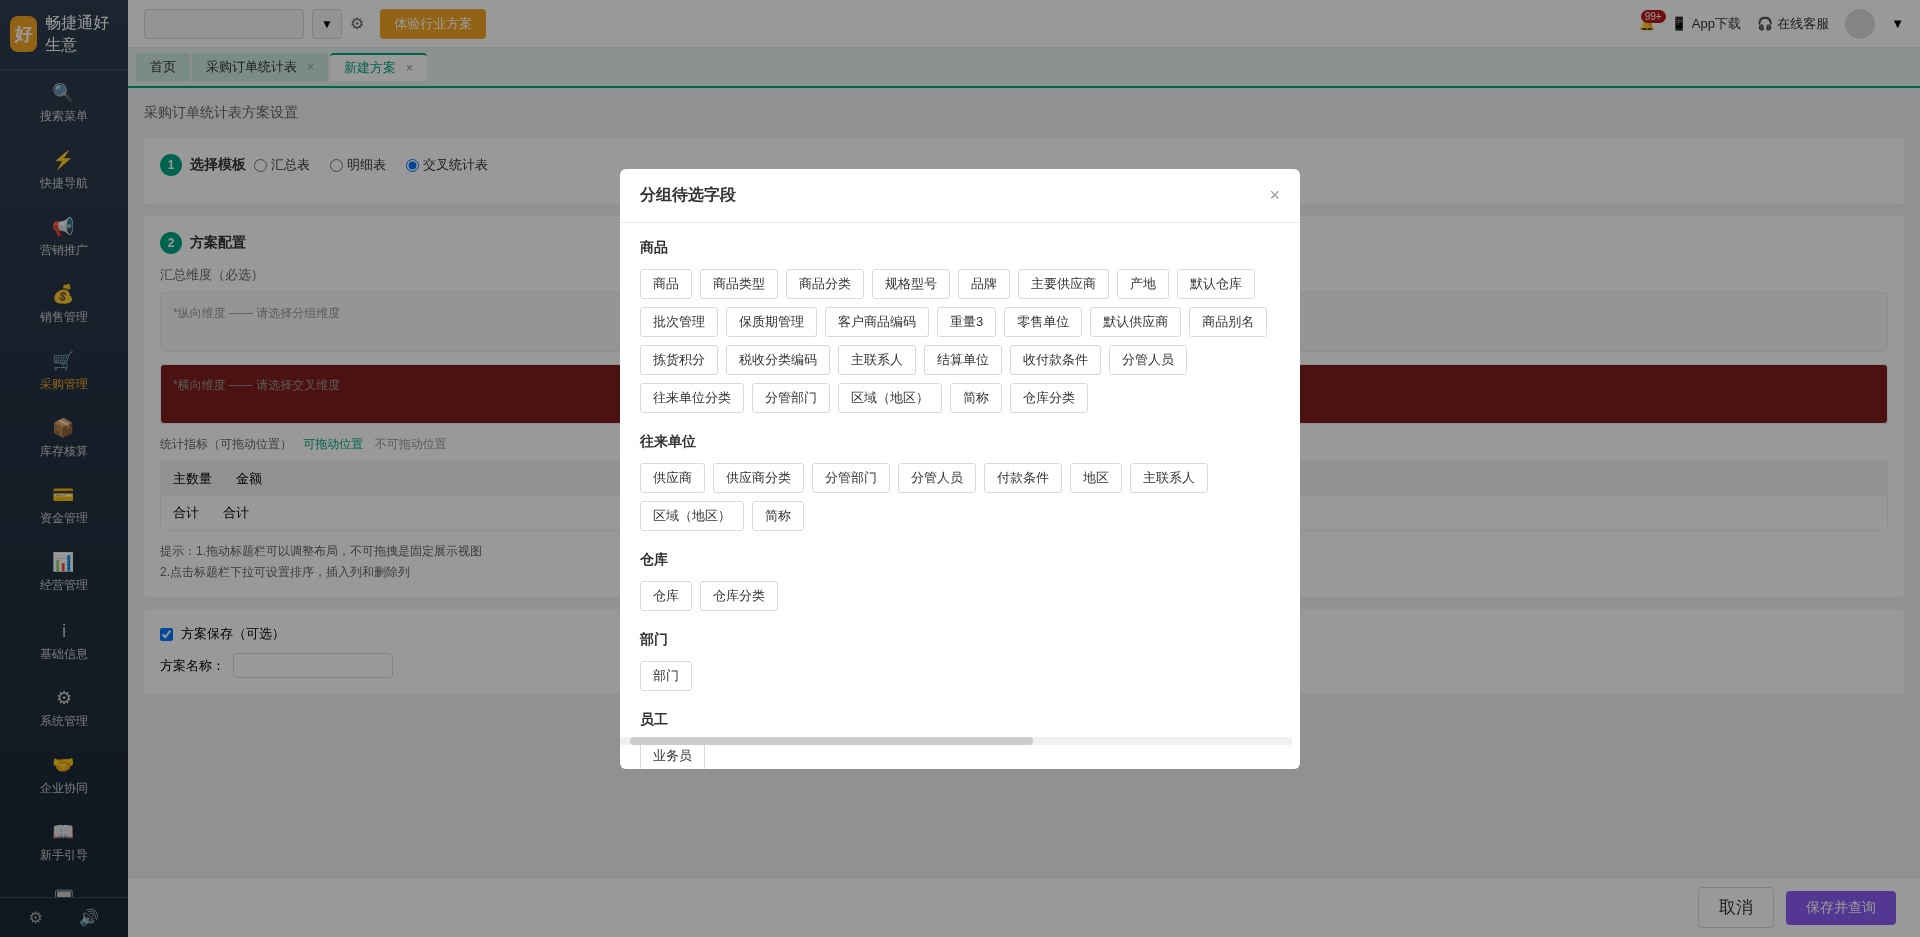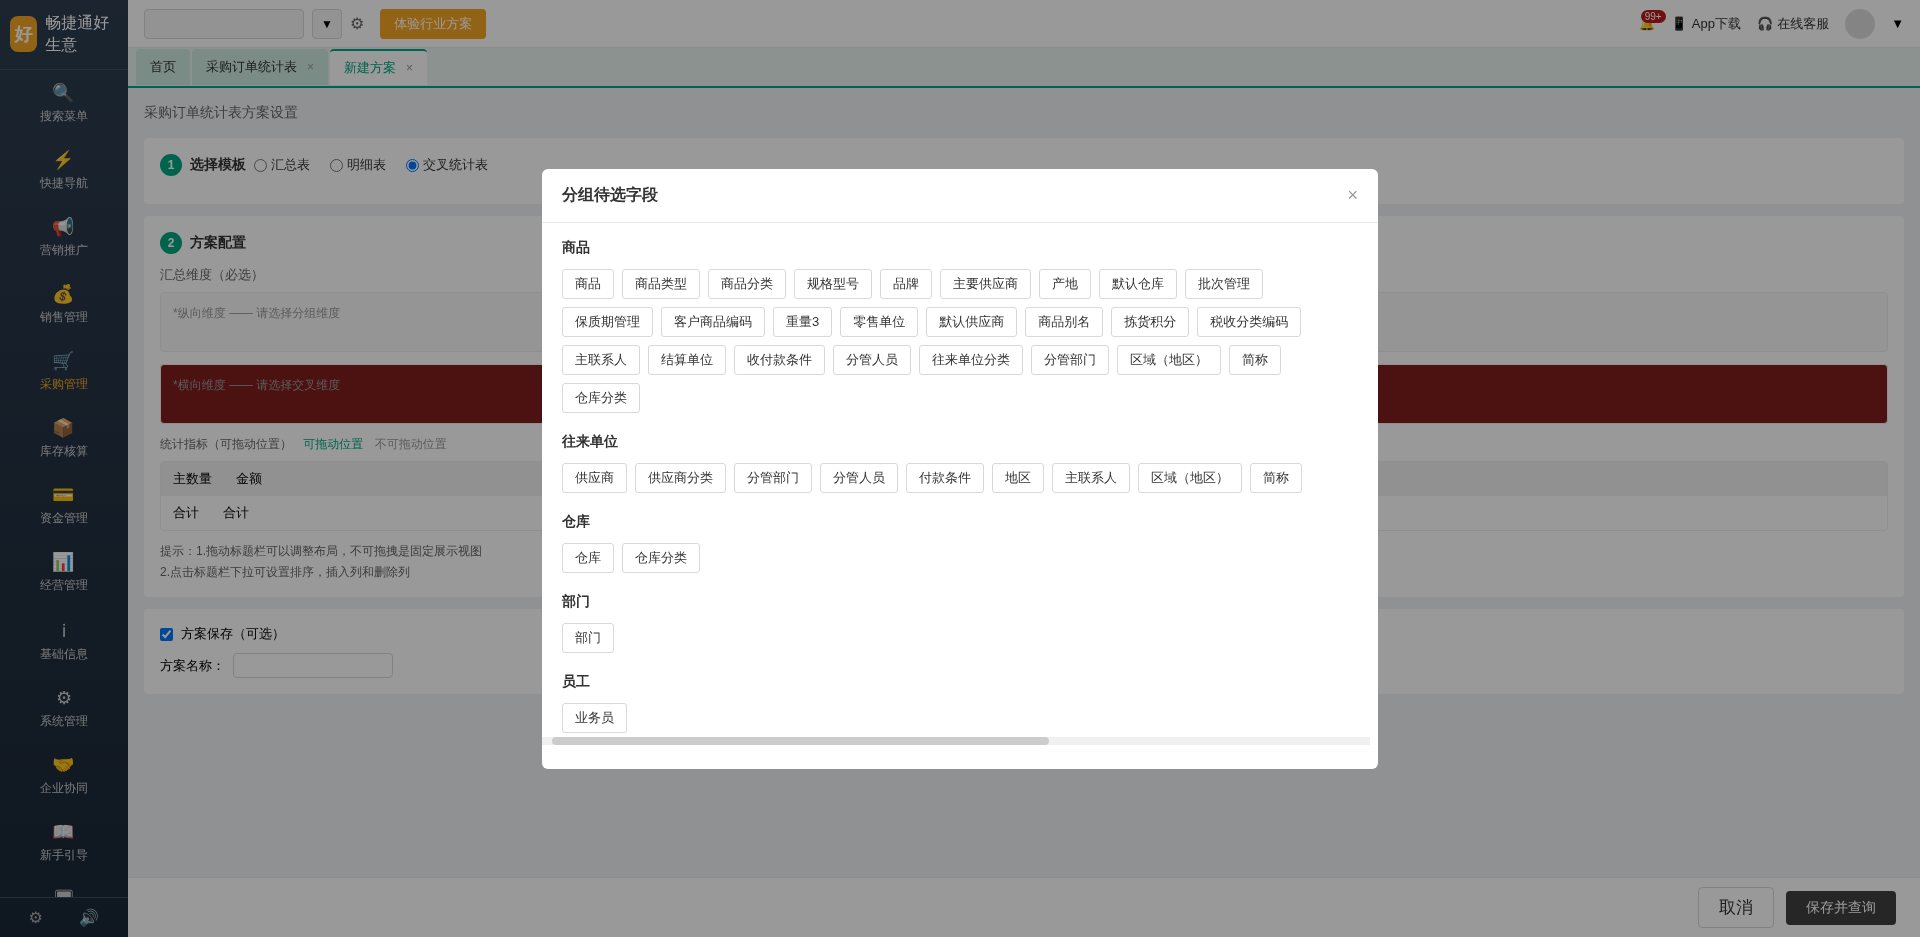--- a/index.html
+++ b/index.html
@@ -24,21 +24,21 @@
     .header-dropdown { height: 30px; border: 1px solid #d9d9d9; border-radius: 4px; padding: 0 8px; font-size: 12px; background: #f5f5f5; display: flex; align-items: center; gap: 4px; cursor: pointer; }
     .header-gear { font-size: 16px; color: #666; cursor: pointer; }
     .header-trial-btn { background: #f5a623; color: white; border: none; border-radius: 4px; padding: 6px 14px; font-size: 13px; cursor: pointer; margin-left: 4px; }
     .header-right { margin-left: auto; display: flex; align-items: center; gap: 16px; }
     .header-right-item { display: flex; align-items: center; gap: 4px; color: #333; font-size: 13px; cursor: pointer; position: relative; }
     .header-badge { position: absolute; top: -6px; right: -10px; background: #b91c1c; color: white; border-radius: 10px; font-size: 10px; padding: 1px 4px; }
     .header-avatar { width: 30px; height: 30px; background: #ddd; border-radius: 50%; }
 
     
     .tabbar { position: fixed; left: 128px; top: 48px; right: 0; height: 40px; background: #e8f4f0; display: flex; align-items: center; padding: 0 8px; gap: 2px; border-bottom: 2px solid #00a680; z-index: 98; }
-    .tab { height: 36px; padding: 0 14px; display: flex; align-items: center; gap: 6px; border-radius: 4px 4px 0 0; font-size: 13px; cursor: pointer; background: #cde8df; color: #333; }
+    .tab { height: 28px; padding: 0 14px; display: flex; align-items: center; gap: 6px; border-radius: 4px 4px 0 0; font-size: 13px; cursor: pointer; background: #cde8df; color: #333; }
     .tab.active { background: white; color: #00a680; border-top: 2px solid #00a680; }
     .tab-close { font-size: 12px; color: #999; cursor: pointer; margin-left: 4px; }
 
     
     .main { position: fixed; left: 128px; top: 88px; right: 0; bottom: 0; background: #f0f2f5; overflow: auto; }
     .page-content { padding: 16px; }
     .page-title { font-size: 14px; color: #666; margin-bottom: 16px; }
 
     
     .form-section { background: white; border-radius: 4px; padding: 16px; margin-bottom: 12px; }
@@ -46,36 +46,36 @@
     .step-badge { width: 22px; height: 22px; background: #00a680; color: white; border-radius: 50%; display: flex; align-items: center; justify-content: center; font-size: 12px; font-weight: bold; }
     .step-label { font-size: 14px; font-weight: bold; color: #333; }
     .radio-group { display: flex; gap: 20px; align-items: center; }
     .radio-item { display: flex; align-items: center; gap: 4px; cursor: pointer; font-size: 13px; color: #333; }
     .radio-item input { cursor: pointer; }
 
     
     .overlay { position: fixed; left: 0; top: 0; width: 1920px; height: 937px; background: rgba(0,0,0,0.4); z-index: 200; display: flex; align-items: center; justify-content: center; }
 
     
-    .modal { background: white; border-radius: 6px; width: 836px; max-height: 600px; display: flex; flex-direction: column; z-index: 201; position: relative; }
+    .modal { background: white; border-radius: 6px; width: 680px; max-height: 600px; display: flex; flex-direction: column; z-index: 201; position: relative; }
     .modal-header { padding: 16px 20px; border-bottom: 1px solid #e8e8e8; display: flex; align-items: center; justify-content: space-between; flex-shrink: 0; }
     .modal-title { font-size: 16px; font-weight: bold; color: #333; }
     .modal-close { font-size: 18px; color: #999; cursor: pointer; background: none; border: none; }
     .modal-body { padding: 16px 20px; overflow-y: auto; flex: 1; }
 
     
     .field-category { margin-bottom: 20px; }
     .field-category-title { font-size: 14px; font-weight: bold; color: #333; margin-bottom: 12px; }
     .field-tags { display: flex; flex-wrap: wrap; gap: 8px; }
     .field-tag { border: 1px solid #d9d9d9; border-radius: 3px; padding: 5px 12px; font-size: 13px; color: #333; cursor: pointer; background: white; }
 
     
     .action-bar { position: fixed; bottom: 0; right: 0; left: 128px; height: 60px; background: white; border-top: 1px solid #e8e8e8; display: flex; align-items: center; justify-content: flex-end; padding: 0 24px; gap: 12px; z-index: 99; }
     .btn-cancel { border: 1px solid #d9d9d9; background: white; color: #333; padding: 8px 20px; border-radius: 4px; cursor: pointer; font-size: 17px; }
-    .btn-primary { background: #404040; color: white; border: none; padding: 8px 20px; border-radius: 4px; cursor: pointer; font-size: 14px; }
+    .btn-primary { background: #8b5cf6; color: white; border: none; padding: 8px 20px; border-radius: 4px; cursor: pointer; font-size: 14px; }
 
     .scrollbar-track { position: absolute; bottom: 8px; left: 0; right: 0; height: 8px; background: #f0f0f0; }
     .scrollbar-thumb { height: 8px; background: #ccc; border-radius: 4px; width: 60%; margin-left: 10px; }
   </style>
 </head>
 <body>
 
 <div class="sidebar">
   <div class="sidebar-logo">
     <div class="sidebar-logo-icon">好</div>

